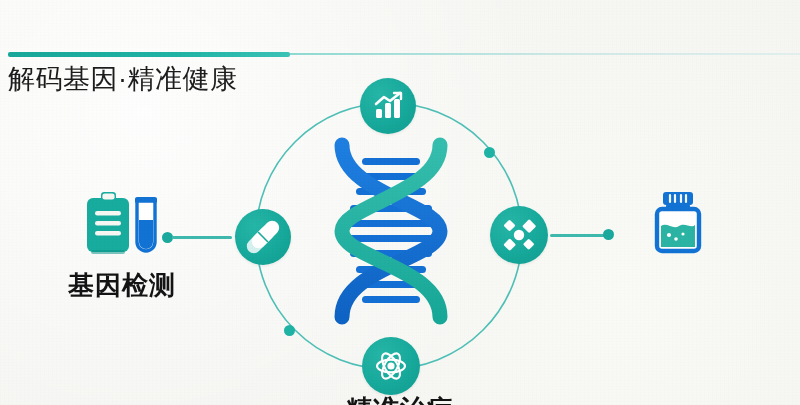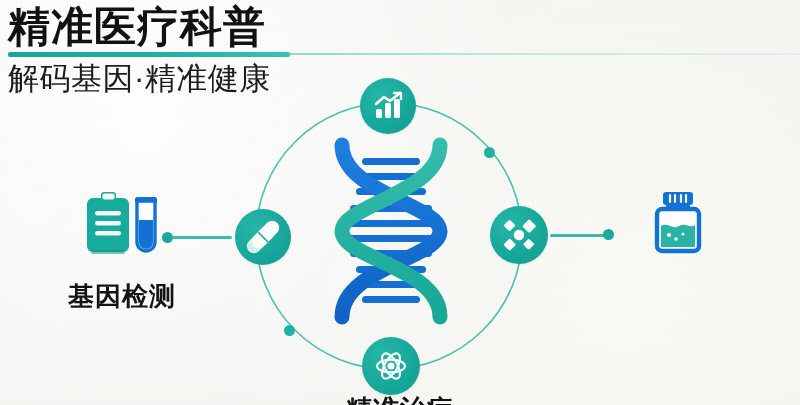--- a/index.html
+++ b/index.html
@@ -69,21 +69,21 @@
     left: 290px;
     top: 1px;
     width: 510px;
     height: 2px;
     background: linear-gradient(90deg, #8fd9d2 0%, #cfe9e6 55%, #e2efed 100%);
   }
   #subtitle {
     position: absolute;
     left: 8px;
     top: 62px;
-    font-size: 31px;
+    font-size: 27px;
     font-weight: normal;
     color: #1d1d1d;
     letter-spacing: 0.5px;
     line-height: 34px;
     white-space: nowrap;
   }
 
   
   #diagram {
     position: absolute;
@@ -147,21 +147,21 @@
   #side-left  { left: 42px;  top: 188px; width: 160px; }
   #side-right { left: 598px; top: 188px; width: 160px; }
 
   .side-icon {
     height: 70px;
     display: flex;
     align-items: center;
     justify-content: center;
   }
   .side-label {
-    margin-top: 22px;
+    margin-top: 11px;
     font-size: 26px;
     font-weight: bold;
     color: #141414;
     letter-spacing: 1px;
     line-height: 32px;
     white-space: nowrap;
   }
 
   #center-dna {
     position: absolute;
@@ -182,21 +182,20 @@
     color: #141414;
     letter-spacing: 1px;
     white-space: nowrap;
   }
 </style>
 </head>
 <body>
 
 <div id="poster">
 
-  <div id="title">精准医疗科普</div>
 
   <div id="rule-wrap">
     <div id="rule-strong"></div>
     <div id="rule-thin"></div>
   </div>
 
   <div id="subtitle">解码基因·精准健康</div>
 
   <div id="diagram">
 

